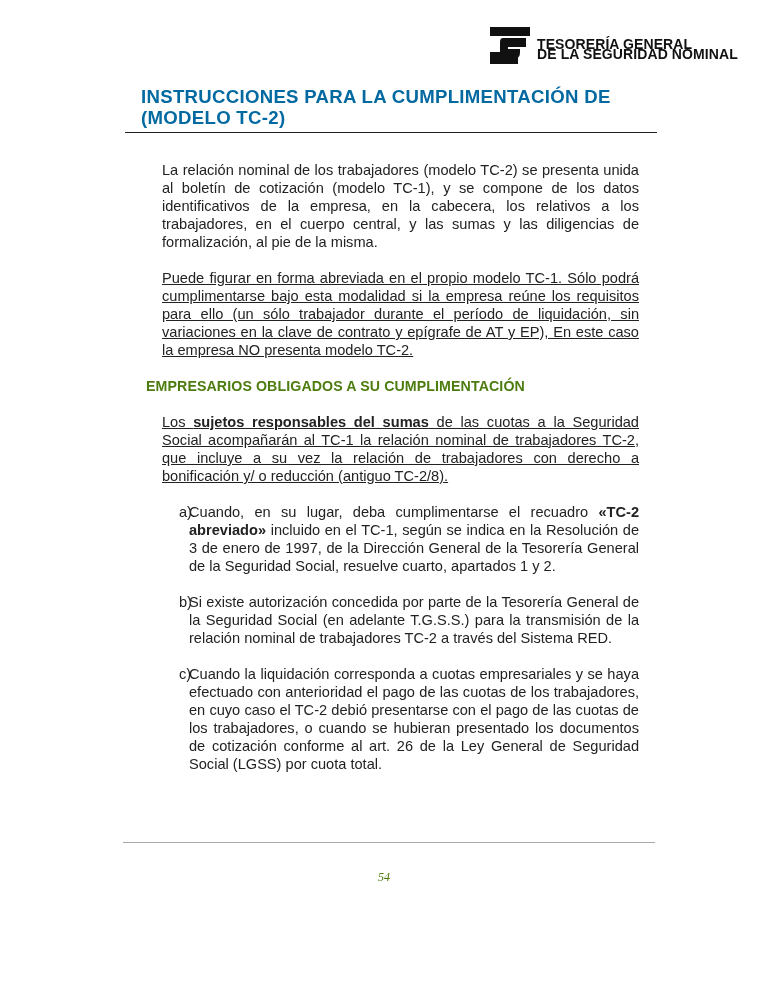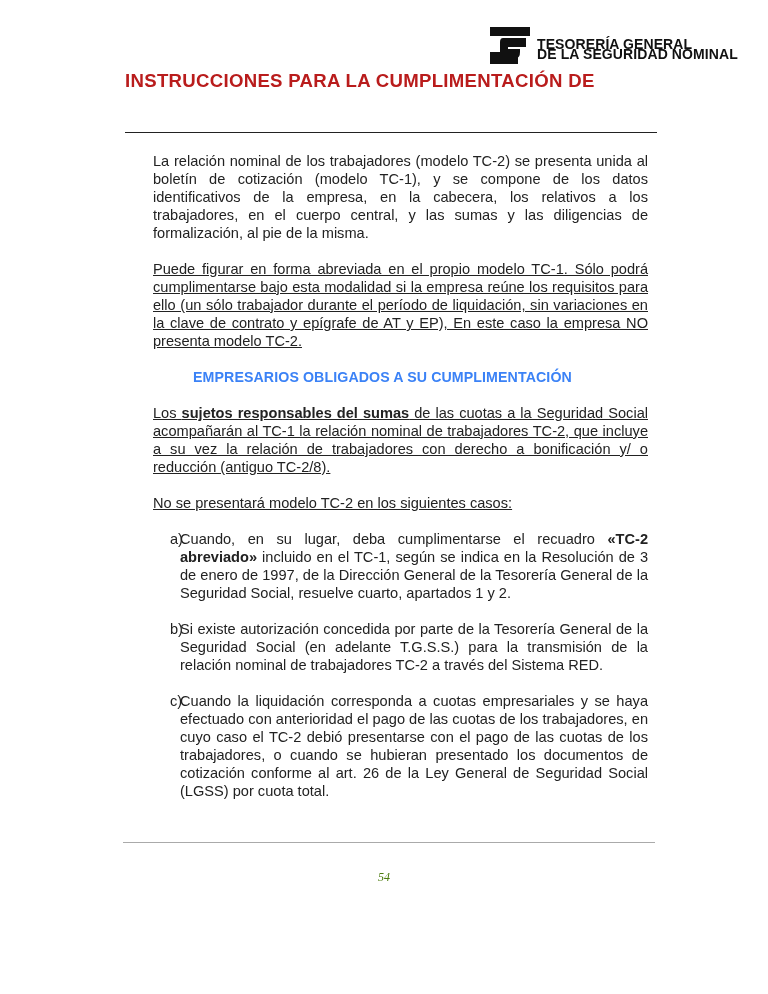--- a/index.html
+++ b/index.html
@@ -1,27 +1,27 @@
 <!DOCTYPE html>
 <html><head>
   <meta charset="utf-8">
   <style>
     html, body { margin: 0; padding: 0; background: #ffffff; }
     body { width: 768px; height: 994px; position: relative; overflow: hidden;
            font-family: "Liberation Sans", sans-serif; color: #1a1a1a; }
     .logo { position: absolute; left: 490px; top: 27px; width: 40px; height: 38px; }
     .logo-text { position: absolute; left: 537px; top: 39px; font-family: "Liberation Sans", sans-serif;
                  font-weight: bold; font-size: 14px; line-height: 10px; color: #111; letter-spacing: 0.1px; }
-    .title { position: absolute; left: 125px; top: 70px; width: 540px; margin: 0;
-             font-weight: bold; font-size: 18.6px; line-height: 21px; color: #b91c1c; letter-spacing: 0.3px; }
+    .title { position: absolute; left: 125px; top: 70px; width: 540px; margin: 16px;
+             font-weight: bold; font-size: 18.6px; line-height: 21px; color: #0369a1; letter-spacing: 0.3px; }
     .title-rule { position: absolute; left: 125px; top: 132px; width: 532px; height: 0; border-top: 1.5px solid #222; }
     .content { position: absolute; left: 146px; top: 145px; width: 509px; font-size: 14.6px; line-height: 18px; color: #222; }
-    .content p { margin: 7px; text-align: justify; }
+    .content p { margin: 16px; text-align: justify; }
     .content p.gap { margin-top: 18px; text-decoration: underline; }
-    .subhead { color: #3b82f6; font-weight: bold; font-size: 14.2px; margin-top: 18px; letter-spacing: 0.1px; margin-left: 47px; }
+    .subhead { color: #4d7c0f; font-weight: bold; font-size: 14.2px; margin-top: 18px; letter-spacing: 0.1px; }
     .item { padding-left: 27px; text-indent: -10px; margin-top: 18px !important; }
     .item .lbl { display: inline-block; width: 10px; text-indent: 0; }
     .item { position: relative; padding-left: 27px; text-indent: 0; }
     .item .lbl { position: absolute; left: 17px; top: 0; width: auto; }
     .footer-rule { position: absolute; left: 123px; top: 842px; width: 532px; height: 0; border-top: 1.5px solid #aaa; }
     .page-num { position: absolute; left: 0; width: 768px; top: 870px; text-align: center;
                 font-family: "Liberation Serif", serif; font-style: italic; font-size: 12px; color: #4d7c0f; }
     b { font-weight: bold; }
   </style>
 </head>
@@ -34,29 +34,29 @@
   <path d="M10 22 H30 V25 Q30 31 26 31 H0 V25 H10 Z" fill="#111"></path>
   <rect x="0" y="28" width="28" height="9" fill="#111"></rect>
 </svg>
 <div class="logo-text">
   <div>TESORERÍA GENERAL</div>
   <div>DE LA SEGURIDAD NOMINAL</div>
 </div>
 
 <h1 class="title">
   <div>INSTRUCCIONES PARA LA CUMPLIMENTACIÓN DE</div>
+  <div>(MODELO TC-2)</div>
 </h1>
 <div class="title-rule"></div>
 
 <div class="content">
   <p>La relación nominal de los trabajadores (modelo TC-2) se presenta unida al boletín de cotización (modelo TC-1), y se compone de los datos identificativos de la empresa, en la cabecera, los relativos a los trabajadores, en el cuerpo central, y las sumas y las diligencias de formalización, al pie de la misma.</p>
   <p class="gap">Puede figurar en forma abreviada en el propio modelo TC-1. Sólo podrá cumplimentarse bajo esta modalidad si la empresa reúne los requisitos para ello (un sólo trabajador durante el período de liquidación, sin variaciones en la clave de contrato y epígrafe de AT y EP), En este caso la empresa NO presenta modelo TC-2.</p>
   <div class="subhead">EMPRESARIOS OBLIGADOS A SU CUMPLIMENTACIÓN</div>
   <p class="gap"><span>Los </span><b>sujetos responsables del sumas</b><span> de las cuotas a la Seguridad Social acompañarán al TC-1 la relación nominal de trabajadores TC-2, que incluye a su vez la relación de trabajadores con derecho a bonificación y/ o reducción (antiguo TC-2/8).</span></p>
-  <p class="gap">No se presentará modelo TC-2 en los siguientes casos:</p>
 
   <p class="item">
     <span class="lbl">a)</span><span>Cuando, en su lugar, deba cumplimentarse el recuadro </span><b>«TC-2 abreviado»</b><span> incluido en el TC-1, según se indica en la Resolución de 3 de enero de 1997, de la Dirección General de la Tesorería General de la Seguridad Social, resuelve cuarto, apartados 1 y 2.</span>
   </p>
   <p class="item">
     <span class="lbl">b)</span><span>Si existe autorización concedida por parte de la Tesorería General de la Seguridad Social (en adelante T.G.S.S.) para la transmisión de la relación nominal de trabajadores TC-2 a través del Sistema RED.</span>
   </p>
   <p class="item">
     <span class="lbl">c)</span><span>Cuando la liquidación corresponda a cuotas empresariales y se haya efectuado con anterioridad el pago de las cuotas de los trabajadores, en cuyo caso el TC-2 debió presentarse con el pago de las cuotas de los trabajadores, o cuando se hubieran presentado los documentos de cotización conforme al art. 26 de la Ley General de Seguridad Social (LGSS) por cuota total.</span>
   </p>

